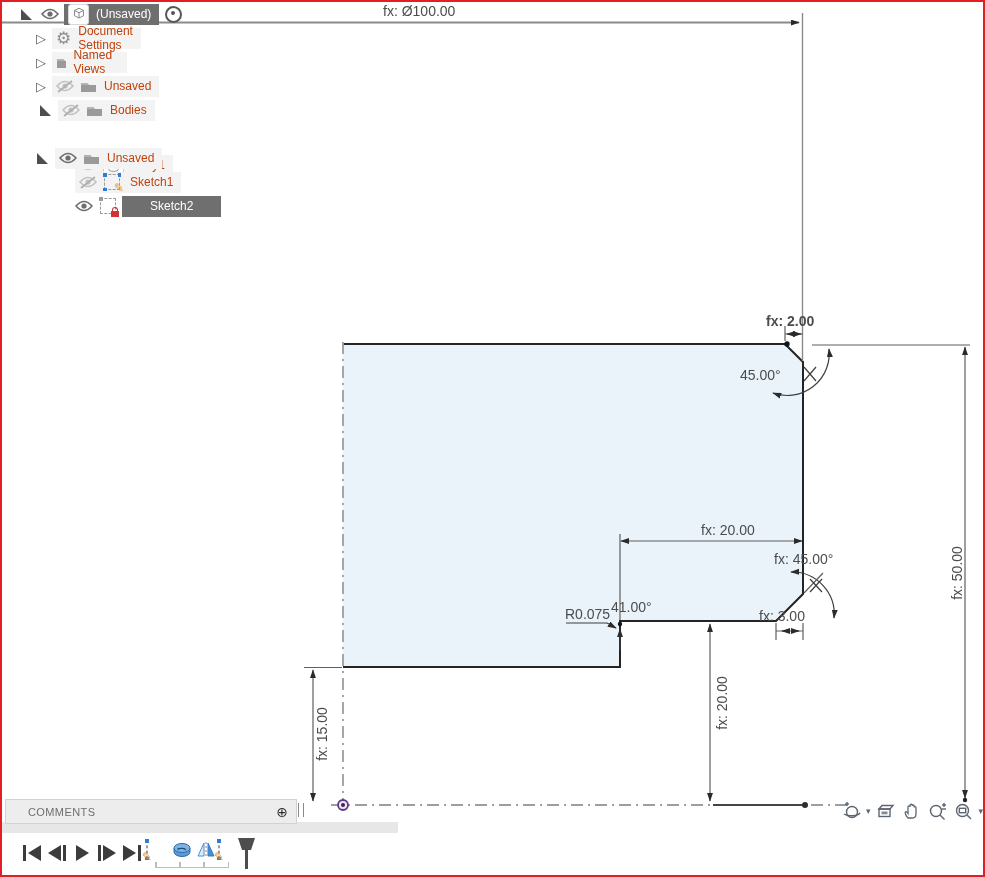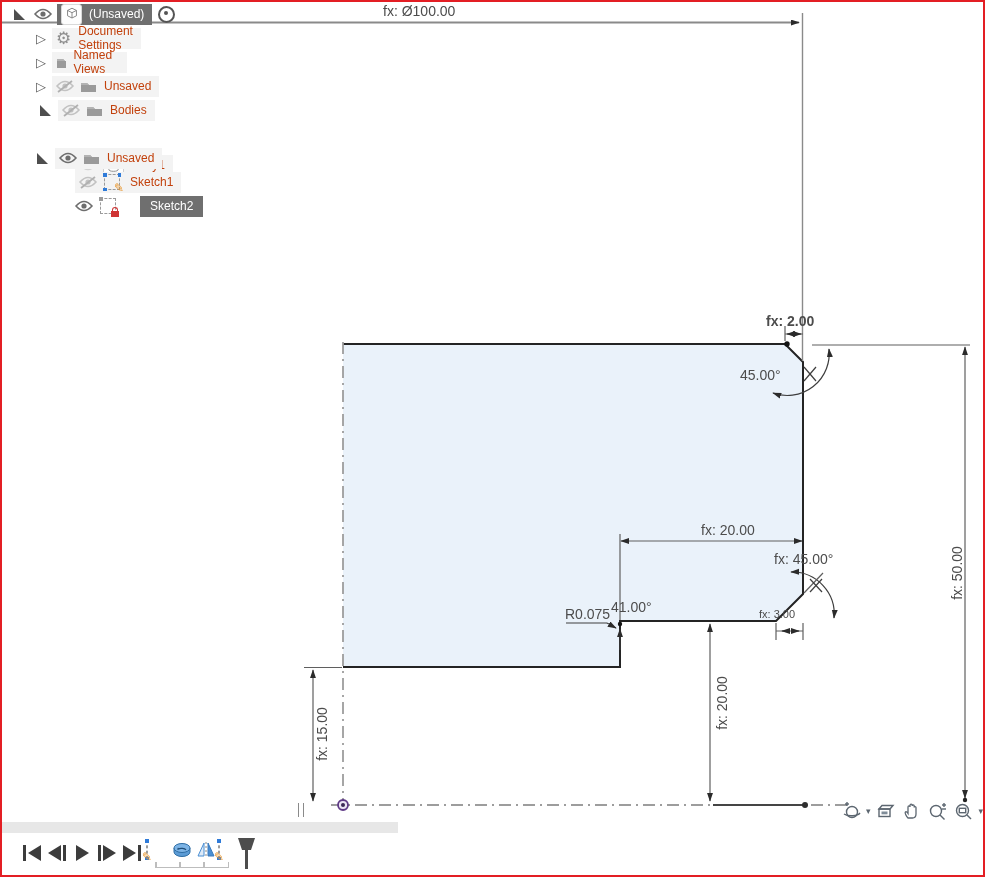--- a/index.html
+++ b/index.html
@@ -2,21 +2,21 @@
 <html><head>
 <meta charset="utf-8">
 <style>
   html,body{margin:0;padding:0;background:#fff;}
   #app{position:relative;width:985px;height:877px;background:#ffffff;overflow:hidden;
        font-family:"Liberation Sans",sans-serif;}
   .frame{position:absolute;inset:0;border:2px solid #e31e24;pointer-events:none;z-index:60;}
   svg.canvas{position:absolute;left:0;top:0;z-index:1;}
   
   .dim{position:absolute;z-index:3;font-size:14px;color:#4c4c4c;white-space:nowrap;}
-  .dim.small{font-size:11px;}
+  .dim.small{font-size:14px;}
   .vdim{position:absolute;z-index:3;width:70px;height:16px;font-size:14px;color:#4c4c4c;
         text-align:center;white-space:nowrap;transform:rotate(-90deg);}
   
   .tree{position:absolute;left:0;top:0;z-index:5;}
   .trow{position:absolute;height:22px;display:flex;align-items:center;}
   .rowbg{display:flex;align-items:center;height:21px;background:#f3f3f3;padding:0 8px 0 4px;}
   .rowbg.sel{background:#6f6f6f;}
   .lbl{font-size:12px;color:#c2410c;margin-left:7px;}
   .lbl.sel{color:#ffffff;}
   .exp{width:0;height:0;border-bottom:11px solid #4e4e4e;border-right:11px solid transparent;}
@@ -158,21 +158,21 @@
   <div class="dim" style="left:774px;top:551px;">fx: 45.00°</div>
   <div class="dim" style="left:565px;top:606px;">R0.075</div>
   <div class="dim" style="left:611px;top:599px;">41.00°</div>
   <div class="dim small" style="left:759px;top:608px;">fx: 3.00</div>
   <div class="vdim" style="left:922px;top:565px;">fx: 50.00</div>
   <div class="vdim" style="left:687px;top:695px;">fx: 20.00</div>
   <div class="vdim" style="left:287px;top:726px;">fx: 15.00</div>
 
   <div class="tree">
 
-    <div class="trow" style="left:1px;top:3px;">
+    <div class="trow" style="left:8px;top:3px;">
       <span style="margin-left:13px;" class="exp"></span>
       <svg width="18" height="12" style="margin-left:9px;">
         <path d="M1,6 Q9,-3 17,6 Q9,15 1,6 Z" fill="none" stroke="#6e6e6e" stroke-width="1.6"></path>
           <circle cx="9" cy="6" r="2.6" fill="#6e6e6e"></circle>
       </svg>
       <span class="rowbg sel" style="margin-left:5px;">
         <span class="cubebox">
           <svg width="16" height="16" viewBox="0 0 18 18">
               <g stroke="#7a7a7a" fill="#fff" stroke-width="1">
             <path d="M4,5 L9,2.5 L14,5 L14,11 L9,13.5 L4,11 Z"></path>
@@ -287,27 +287,31 @@
     <div class="trow" style="left:0;top:195px;">
       <span style="margin-left:75px;display:flex;align-items:center;">
         <svg width="18" height="12">
           <path d="M1,6 Q9,-3 17,6 Q9,15 1,6 Z" fill="none" stroke="#6e6e6e" stroke-width="1.6"></path>
             <circle cx="9" cy="6" r="2.6" fill="#6e6e6e"></circle>
           </svg>
         <span class="skicon" style="margin-left:7px;">
           <span class="skdot" style="left:-2px;top:-2px;background:#9b9b9b;"></span>
           <span class="lock"></span>
         </span>
-        <span class="rowbg sel" style="margin-left:24px;padding:0 10px;">
+        <span class="rowbg sel" style="margin-left:6px;padding:0 28px;">
           <span class="lbl sel" style="margin-left:0;">Sketch2</span>
         </span>
       </span>
     </div>
   </div>
 
+  <div class="comments">
+    <span class="txt">COMMENTS</span>
+    <span class="plus">⊕</span>
+  </div>
   <span class="grip"></span>
   <div class="strip"></div>
 
   <div class="timeline">
     <div style="position:absolute;left:20px;top:7px;display:flex;gap:1px;">
       <span class="pbtn">
           <span class="pbar"></span>
           <span class="tri-l"></span>
         </span>
       <span class="pbtn">

